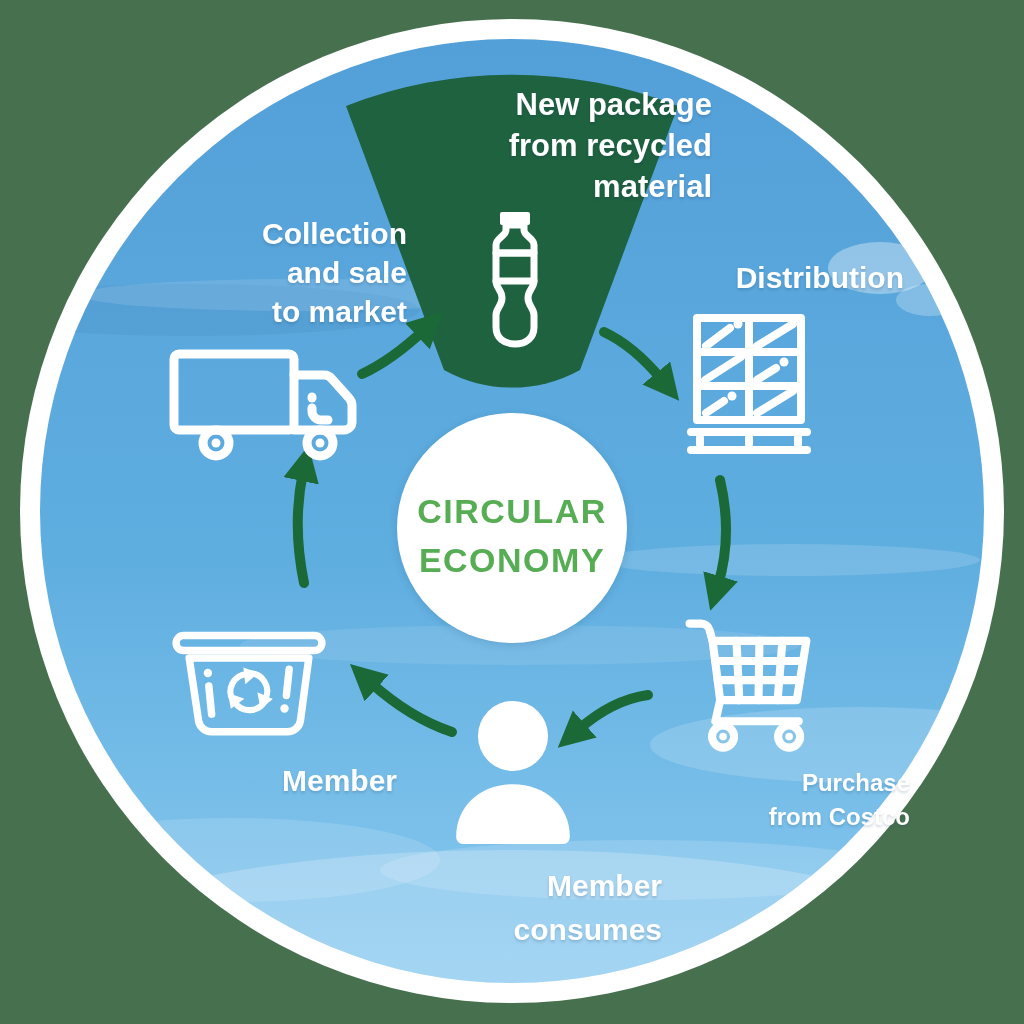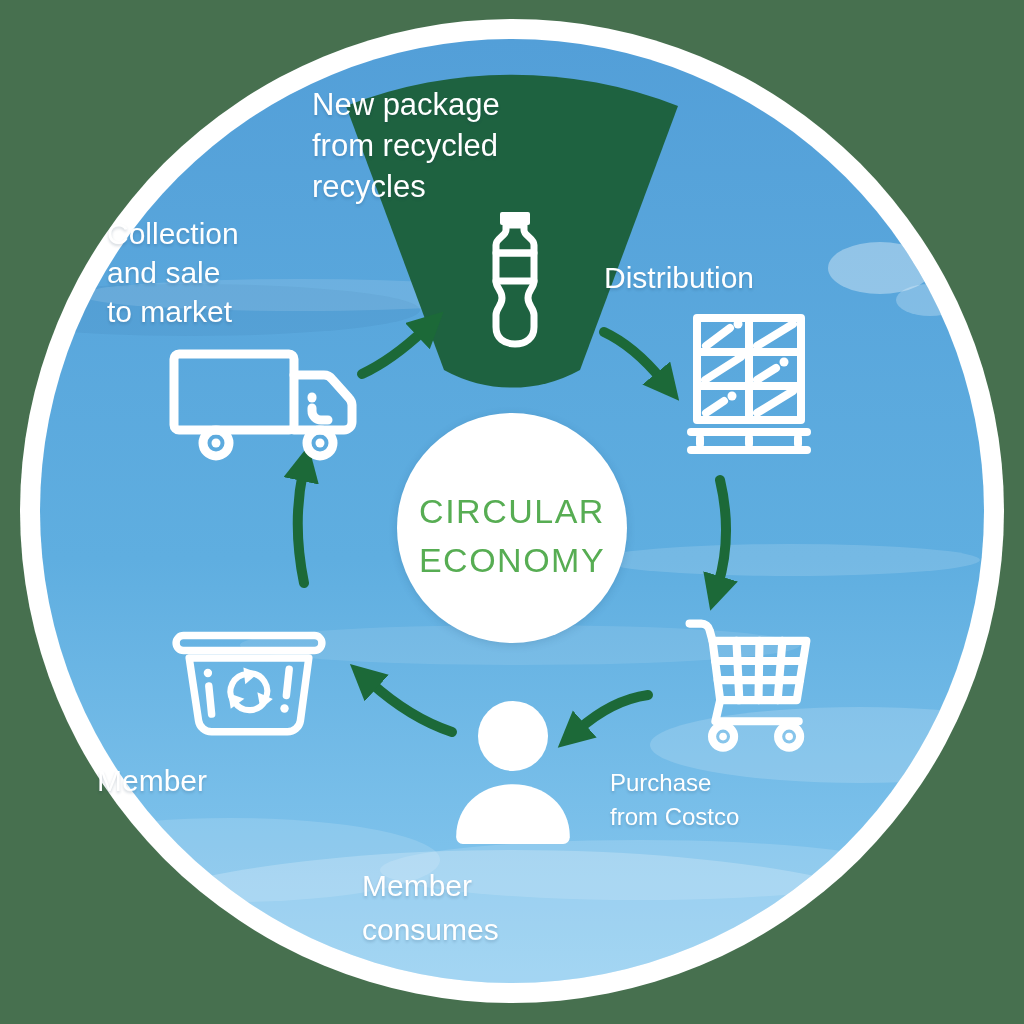--- a/index.html
+++ b/index.html
@@ -7,22 +7,22 @@
     width:1024px;height:1024px;
     background:var(--outer-background,#47704F);
     font-family:"Liberation Sans",sans-serif;
     overflow:hidden;
   }
   .stage{position:relative;width:1024px;height:1024px;}
   .bg-svg{position:absolute;left:0;top:0;}
   .label{
     position:absolute;
     color:var(--label-text,#FFFFFF);
-    font-weight:400;
-    text-align:left;
+    font-weight:700;
+    text-align:right;
     line-height:1.3;
     text-shadow:0 2px 3px rgba(20,50,80,.20);
     z-index:5;
   }
   .label div{white-space:nowrap;}
   .lbl-wedge{left:312px;top:84px;width:400px;font-size:31px;line-height:1.33;}
   .lbl-collection{left:107px;top:214px;width:300px;font-size:30px;}
   .lbl-distribution{left:604px;top:258px;width:300px;font-size:30px;}
   .lbl-purchase{left:610px;top:766px;width:300px;font-size:24px;line-height:1.4;}
   .lbl-consumes{left:362px;top:864px;width:300px;font-size:30px;line-height:1.45;}
@@ -30,21 +30,21 @@
   .center-circle{
     position:absolute;left:397px;top:413px;width:230px;height:230px;
     background:var(--center-circle-bg,#FFFFFF);
     border-radius:50%;
     display:flex;flex-direction:column;align-items:center;justify-content:center;
     z-index:4;
     box-shadow:0 2px 8px rgba(30,70,110,.18);
   }
   .center-circle div{
     color:var(--center-text-green,#57AD53);
-    font-size:34px;font-weight:400;letter-spacing:1.5px;line-height:1.45;
+    font-size:34px;font-weight:700;letter-spacing:1.5px;line-height:1.45;
     text-align:center;
     margin-top:16px;
   }
   .icon{position:absolute;z-index:5;}
 </style>
 </head>
 <body>
 
 <div class="stage">
 
@@ -95,21 +95,21 @@
   <div class="center-circle">
     <div>
       <span>CIRCULAR</span><br>
       <span>ECONOMY</span>
     </div>
   </div>
 
   <div class="label lbl-wedge">
     <div>New package</div>
     <div>from recycled</div>
-    <div>recycles</div>
+    <div>material</div>
   </div>
   <div class="label lbl-collection">
     <div>Collection</div>
     <div>and sale</div>
     <div>to market</div>
   </div>
   <div class="label lbl-distribution">
     <div>Distribution</div>
   </div>
   <div class="label lbl-purchase">

